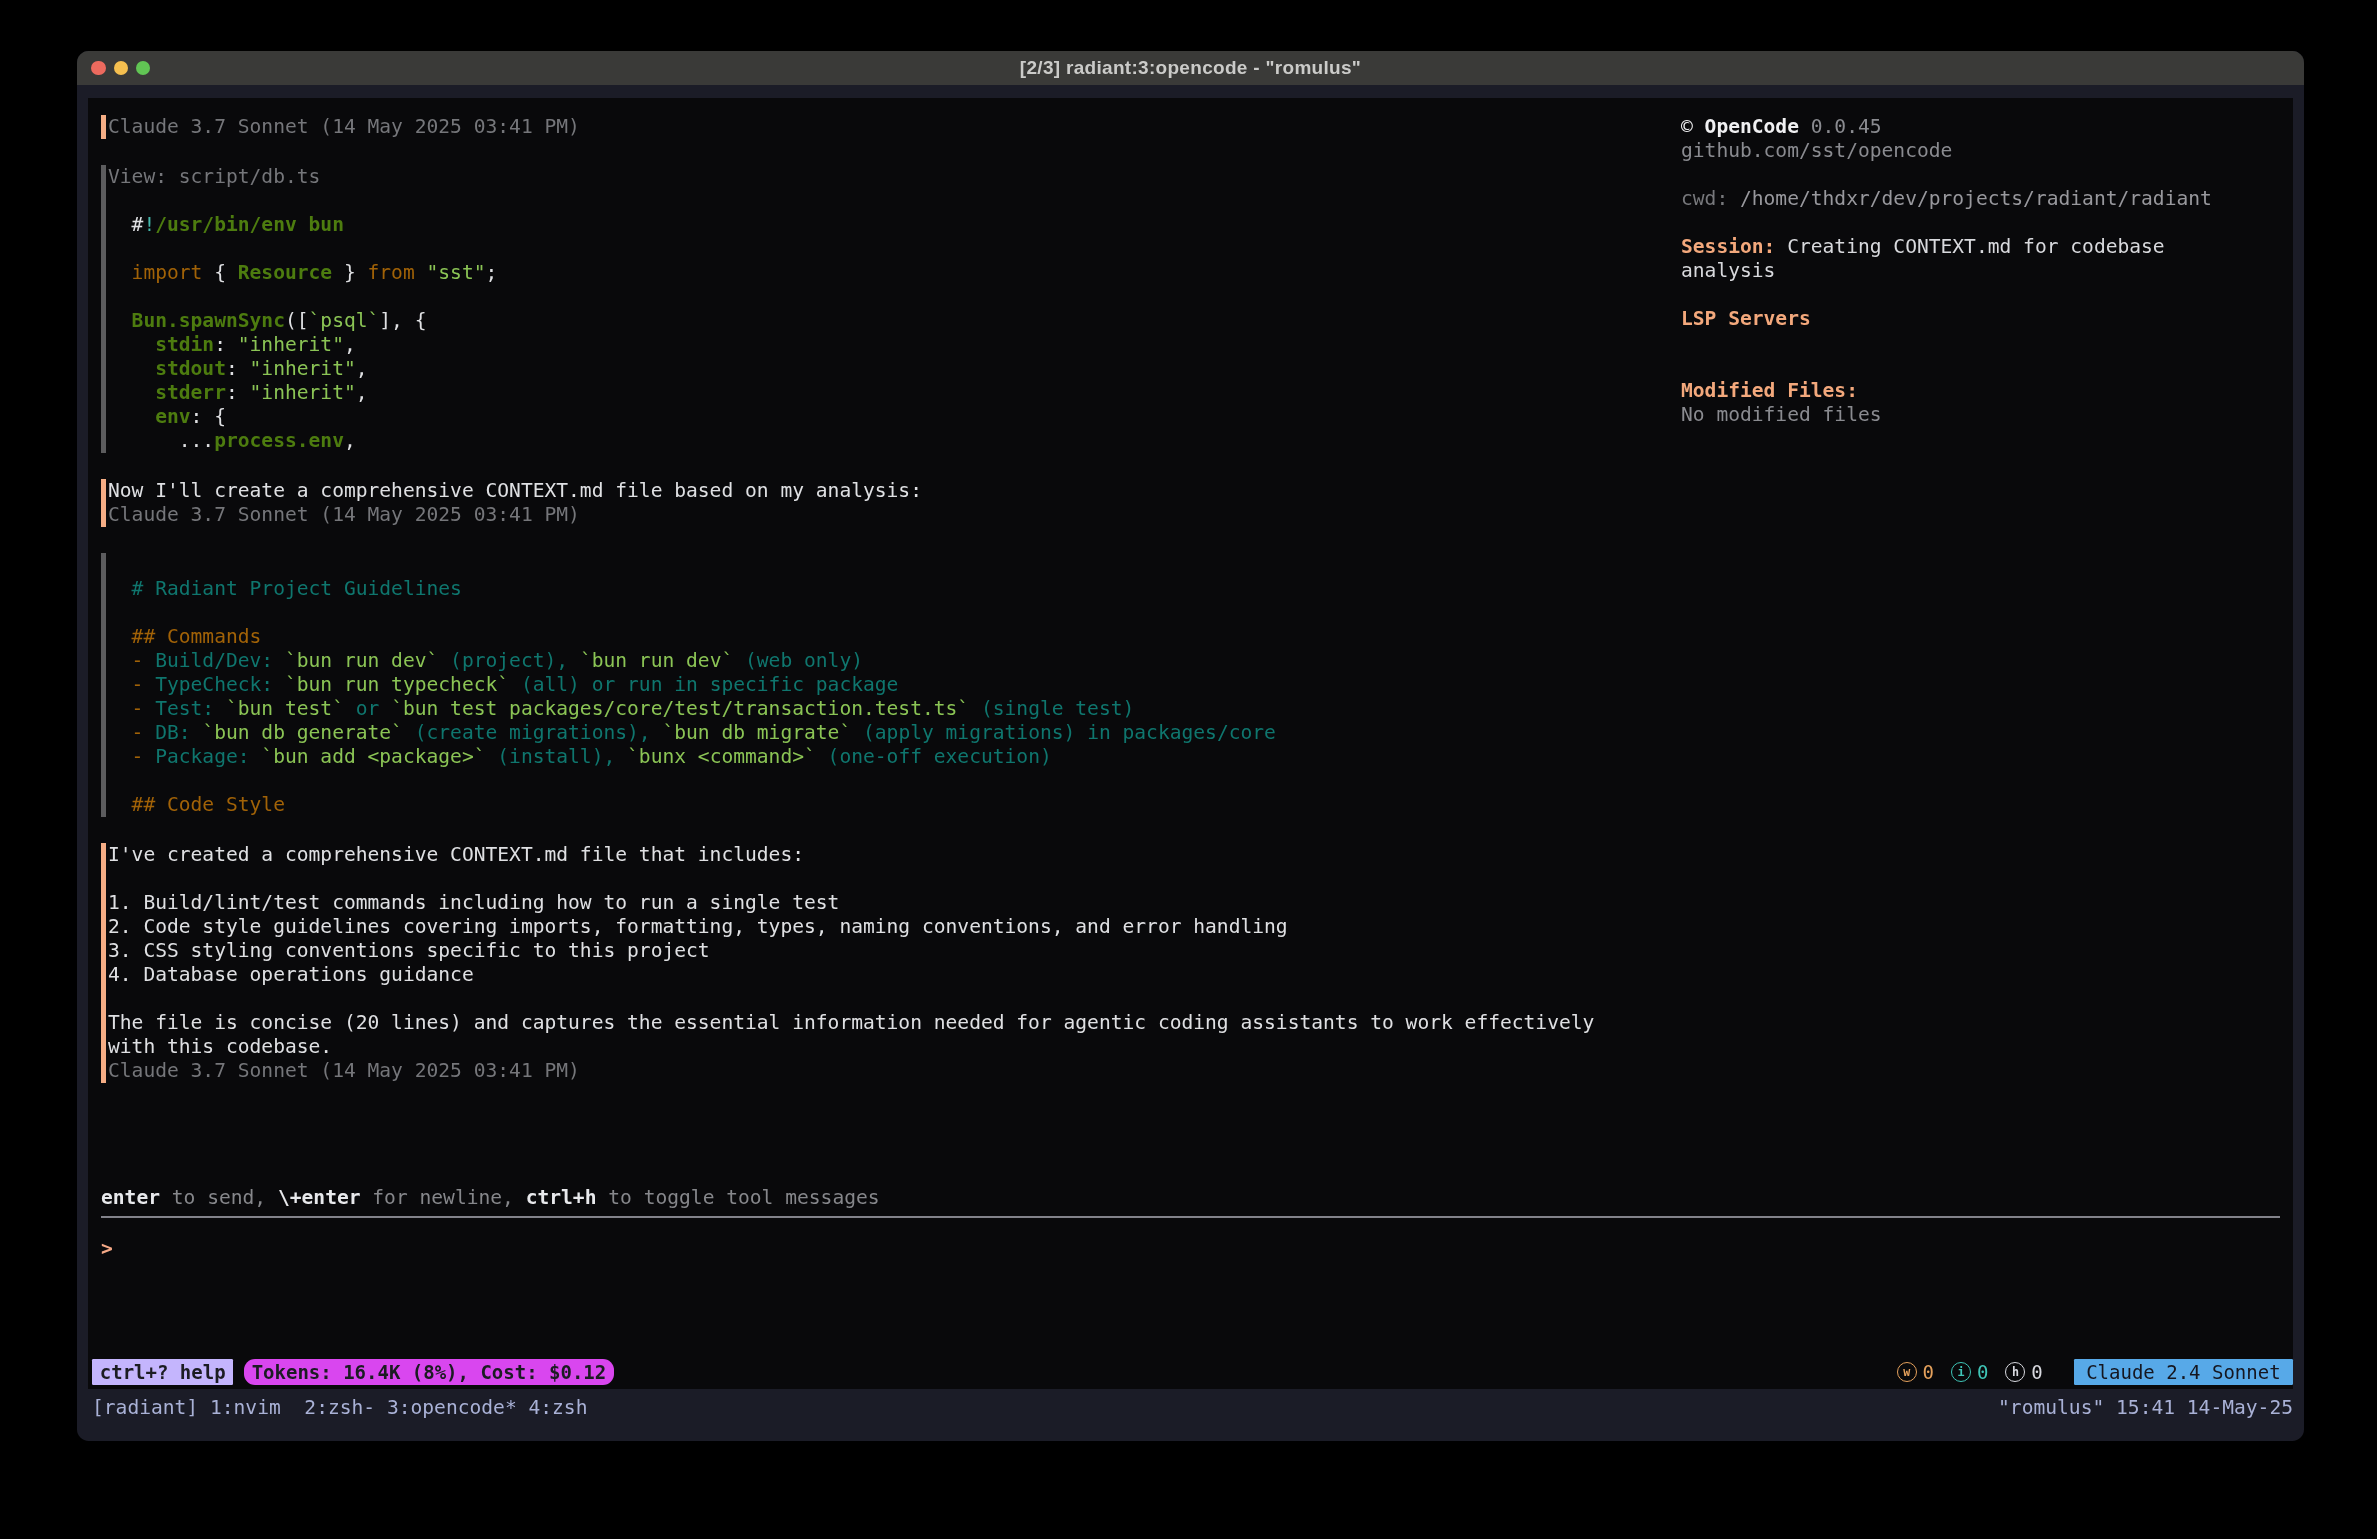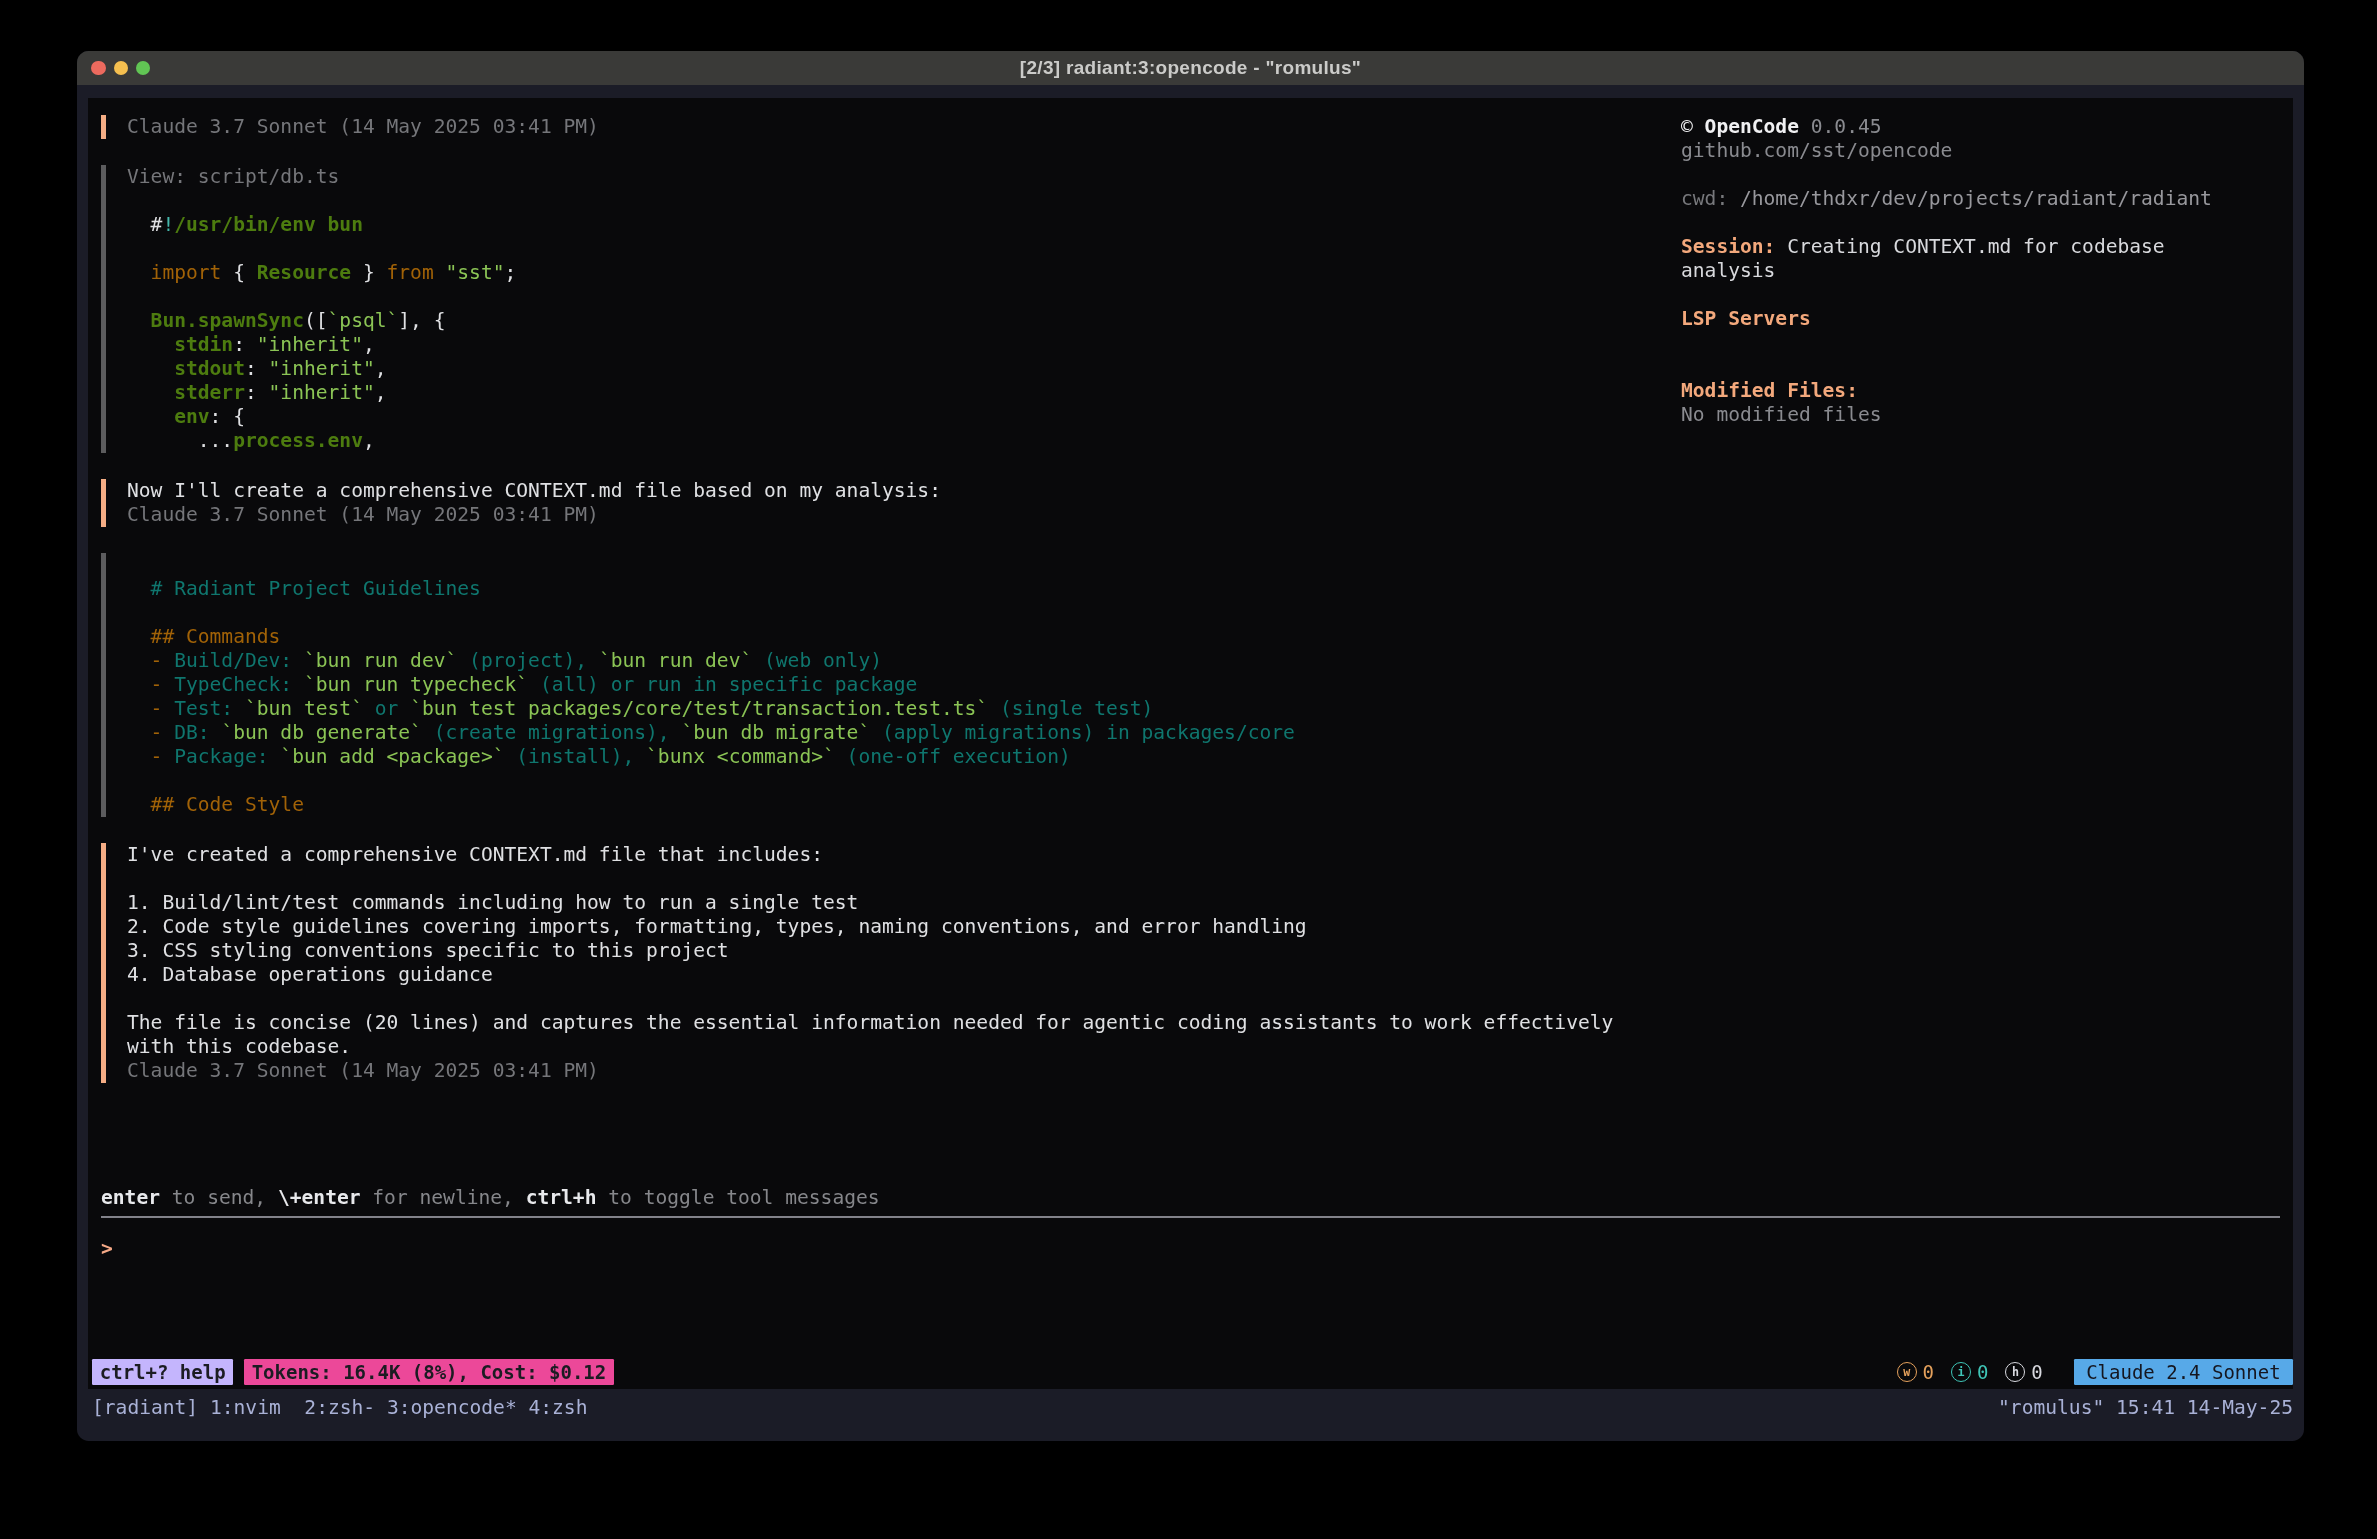--- a/index.html
+++ b/index.html
@@ -30,21 +30,21 @@
   .app {
     margin:13px 11px 0 11px; height:1291px; background:#09090b;
     padding:17px 0 0 13px; display:flex; flex-direction:column;
     font-size:19.6px; line-height:24px; color:#dfe0e3;
   }
   .content-row { flex:1; display:flex; overflow:hidden; }
   .main { width:1556px; }
   .sidebar { margin-left:24px; flex:1; }
 
   
-  .block { margin-bottom:26px; padding-left:21px; }
+  .block { margin-bottom:26px; padding-left:2px; }
   .block.orange { border-left:5.9px solid #f5ad85; }
   .block.gray   { border-left:5.9px solid #5c5c5e; }
   .line { height:24px; white-space:pre; }
   .c-fg    { color:#dfe0e3; }
   .c-md    { color:#0f766e; }
   .c-dim   { color:#75767a; }
   .c-blue  { color:#a16207; }
   .c-pink  { color:#4d7c0f;font-weight:bold; }
   .c-green { color:#8bc455; }
   .c-teal  { color:#45b8ac; }
@@ -71,21 +71,21 @@
   .prompt-input { flex:1; }
   .editor-space { height:98px; }
 
   
   .statusbar {
     height:26px; display:flex; align-items:center;
     margin:0 0 3.9px -9px; font-size:19px;
   }
   .badge { display:inline-flex; align-items:center; height:26px; border-radius:1.3px; }
   .badge-help  { background:#c4b5fd; color:#1b1c22; font-weight:bold; padding:0 7.8px; }
-  .badge-usage { background:#ec4899; color:#1b1c22; font-weight:600; padding:0 7.8px; margin-left:10.4px; }
+  .badge-usage { background:#d946ef; color:#1b1c22; font-weight:600; padding:0 7.8px; margin-left:10.4px;border-radius:11px; }
   .sb-spacer { flex:1; }
   .diags { display:flex; align-items:center; gap:17px; margin-right:31px; }
   .diag { display:flex; align-items:center; gap:5.9px; }
   .diag-icon {
     width:20px; height:20px; border-radius:50%; border:1.3px solid currentColor;
     display:inline-flex; align-items:center; justify-content:center;
     font-size:11.7px; font-weight:600;
   }
   .badge-model { background:#57a9e8; color:#15161f; padding:0 12.4px; }
 

